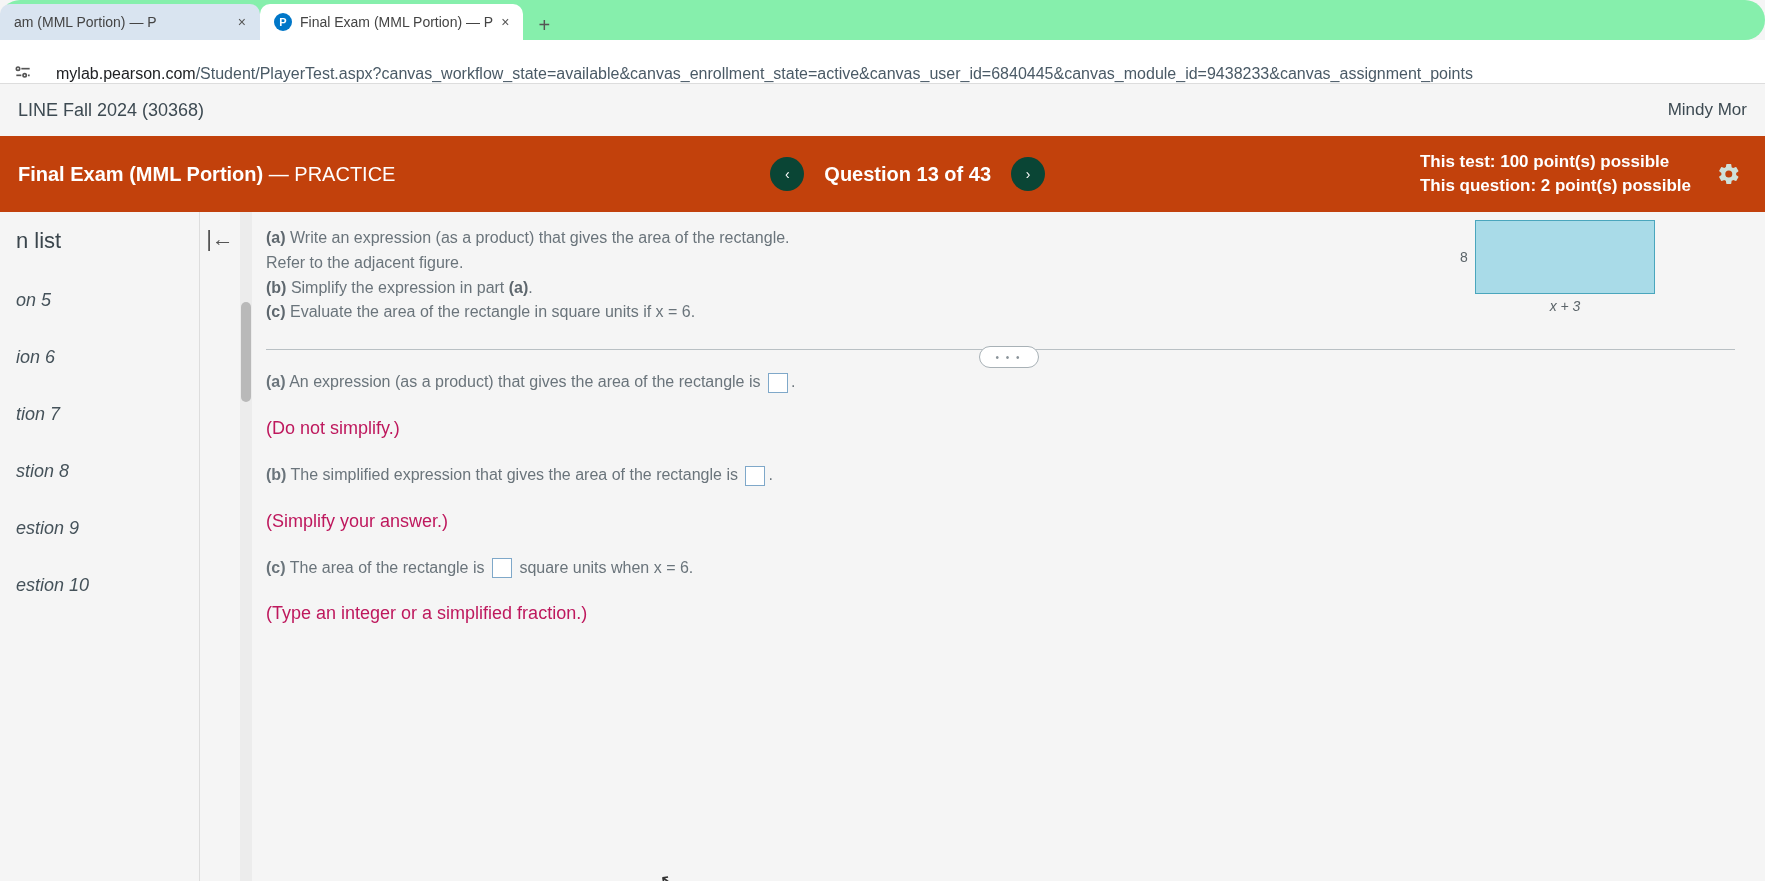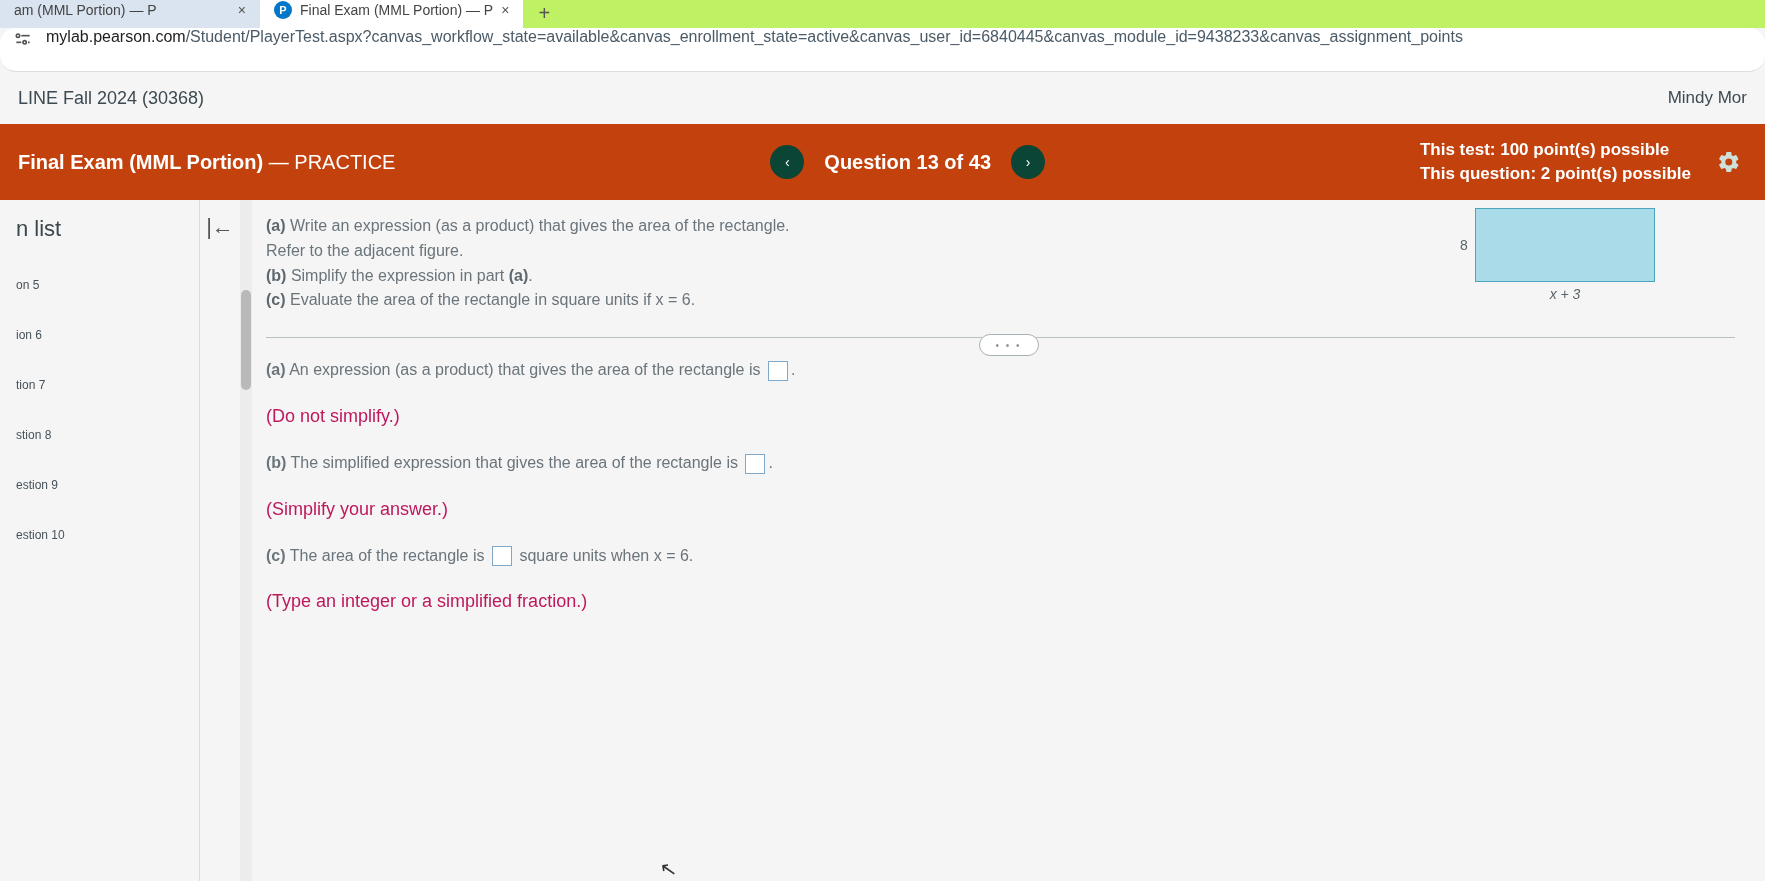--- a/index.html
+++ b/index.html
@@ -1,29 +1,29 @@
 <!DOCTYPE html>
 <html><head>
 <meta charset="utf-8">
 <style>
 * { margin:0; padding:0; box-sizing:border-box; font-family: Arial, Helvetica, sans-serif; }
 body { width:1765px; height:881px; background:#f5f5f5; overflow:hidden; position:relative; }
 
 
-.tabstrip { display:flex; height:28px; background:#bef264; align-items:flex-end; }
+.tabstrip { display:flex; height:40px; background:#86efac; align-items:flex-end;border-radius:20px; }
 .tab { display:flex; align-items:center; height:36px; padding:0 14px; font-size:14px; color:#444; border-top-left-radius:10px; border-top-right-radius:10px; gap:8px; min-width:260px; }
 .tab.inactive { background:#d9e4f0; }
 .tab.active { background:#fff; }
 .tab .favicon { width:18px; height:18px; border-radius:50%; display:inline-flex; align-items:center; justify-content:center; font-size:11px; font-weight:bold; }
 .tab .favicon.pearson { background:#0077c8; color:#fff; }
 .tab .close-x { margin-left:auto; font-size:14px; color:#555; cursor:pointer; }
 .newtab { width:30px; height:30px; display:flex; align-items:center; justify-content:center; font-size:20px; color:#555; cursor:pointer; margin-left:6px; }
 
 
-.addrbar { display:flex; align-items:flex-start; height:44px; background:#fff; border-bottom:1px solid #ddd; padding:0 12px; gap:12px;border-radius:16px; }
+.addrbar { display:flex; align-items:flex-end; height:44px; background:#fff; border-bottom:1px solid #ddd; padding:0 12px; gap:22px; }
 .site-ctrl { width:22px; height:22px; display:flex; align-items:center; justify-content:center; color:#555; }
 .url { font-size:16px; color:#4a5a66; white-space:nowrap; overflow:hidden; }
 .url .host { color:#202124; }
 
 
 .coursebar { display:flex; align-items:center; height:52px; padding:0 18px; font-size:18px; color:#3d4a52; }
 .coursebar .user { margin-left:auto; font-size:17px; color:#3d4a52; }
 
 
 .banner { display:flex; align-items:center; background:#c2410c; color:#fff; height:76px; padding:0 18px; }
@@ -34,21 +34,21 @@
 .circbtn { width:34px; height:34px; border-radius:50%; background:#0a4535; display:flex; align-items:center; justify-content:center; color:#fff; font-size:14px; cursor:pointer; }
 .qtext { font-size:20px; font-weight:bold; }
 .score { font-size:17px; line-height:1.4; margin-right:20px; }
 .gear { width:36px; height:36px; display:flex; align-items:center; justify-content:center; color:#cfe0da; cursor:pointer; }
 .gear svg{ width:24px; height:24px; fill:#cfe0da;}
 
 
 .bodywrap { display:flex; height:713px; }
 .sidebar { width:200px; border-right:1px solid #ddd; padding-top:8px; }
 .side-title { font-size:22px; color:#3b464d; padding:8px 16px 18px; }
-.side-item { font-size:12px; color:#45525a; padding:18px 16px; cursor:pointer; }
+.side-item { font-size:18px; color:#45525a; padding:18px 16px; cursor:pointer;font-style:italic; }
 .collapse { width:40px; display:flex; align-items:flex-start; justify-content:center; padding-top:14px; color:#555; cursor:pointer; font-size:22px; }
 .content { flex:1; position:relative; padding:14px 30px 20px 14px; }
 .scroll-track { width:12px; background:#ececec; display:flex; justify-content:center; padding-top:90px;}
 .scroll-thumb { width:10px; height:100px; background:#b9b9b9; border-radius:5px;}
 
 .prompt { font-size:16px; color:#6a747b; line-height:1.55; max-width:1000px;}
 .prompt b{ font-weight:bold; color:#5e676e;}
 .divider { border:none; border-top:1px solid #b9c0c4; margin:24px 0 20px; }
 .pill { position:absolute; left:50%; top:134px; transform:translateX(-50%); width:60px; height:22px; border:1px solid #a8b1b6; border-radius:11px; background:#fff; display:flex; align-items:center; justify-content:center; color:#8a9399; letter-spacing:2px; font-size:10px; cursor:pointer;}
 

